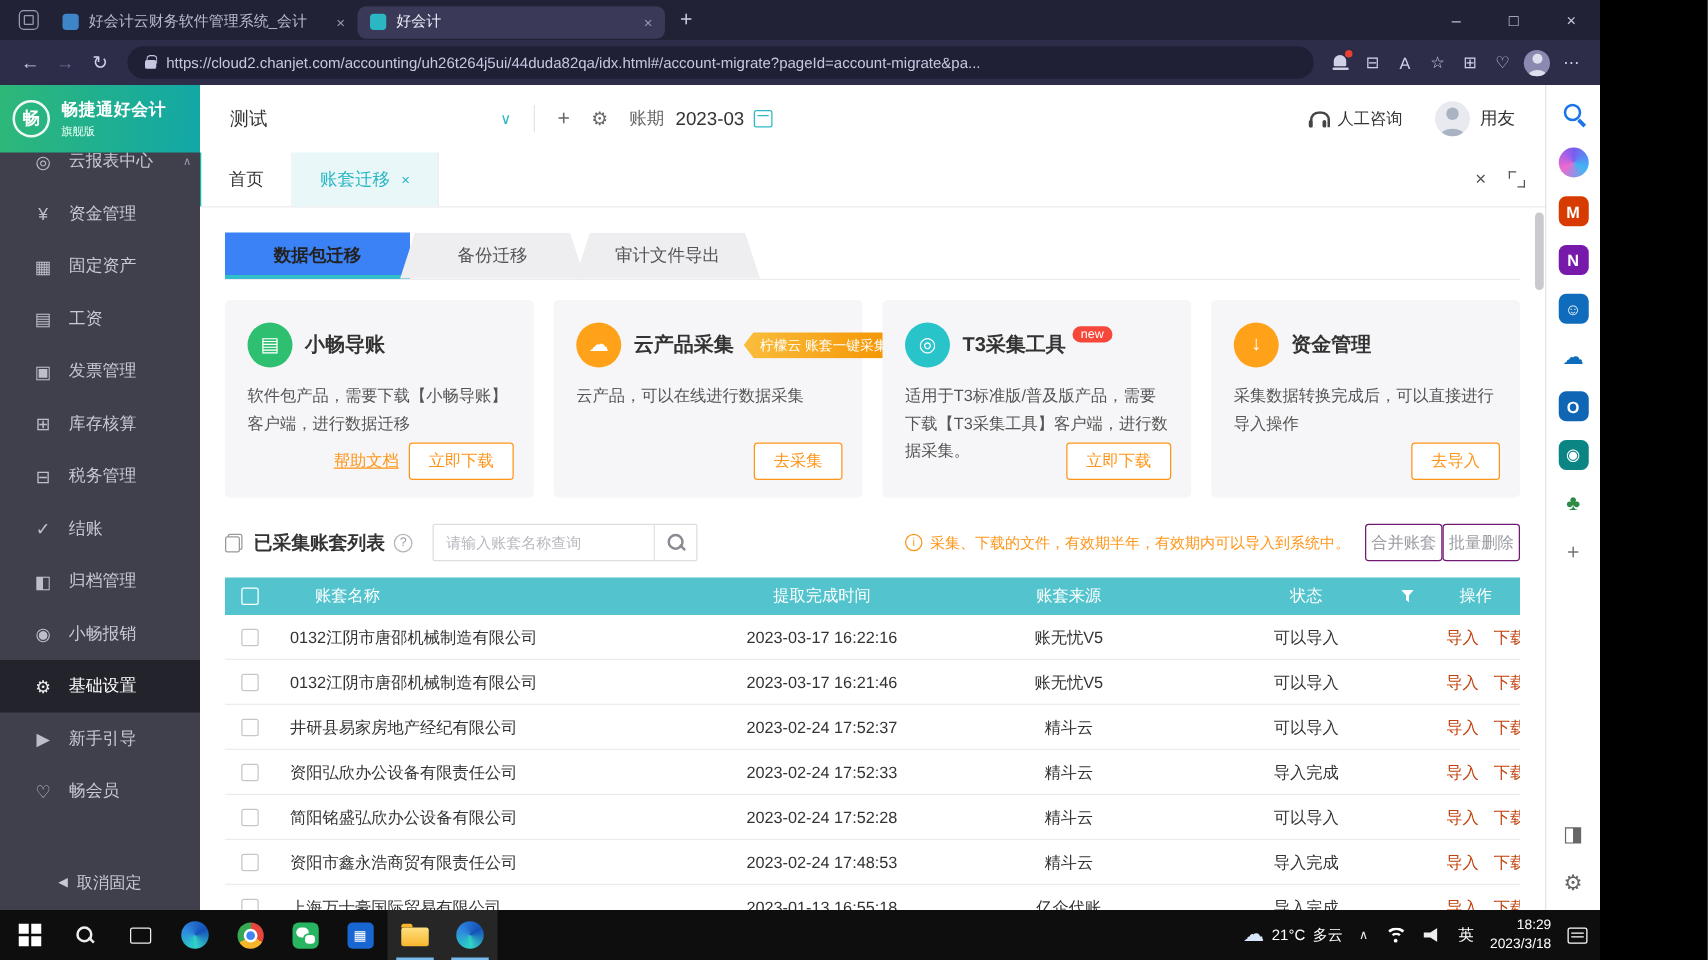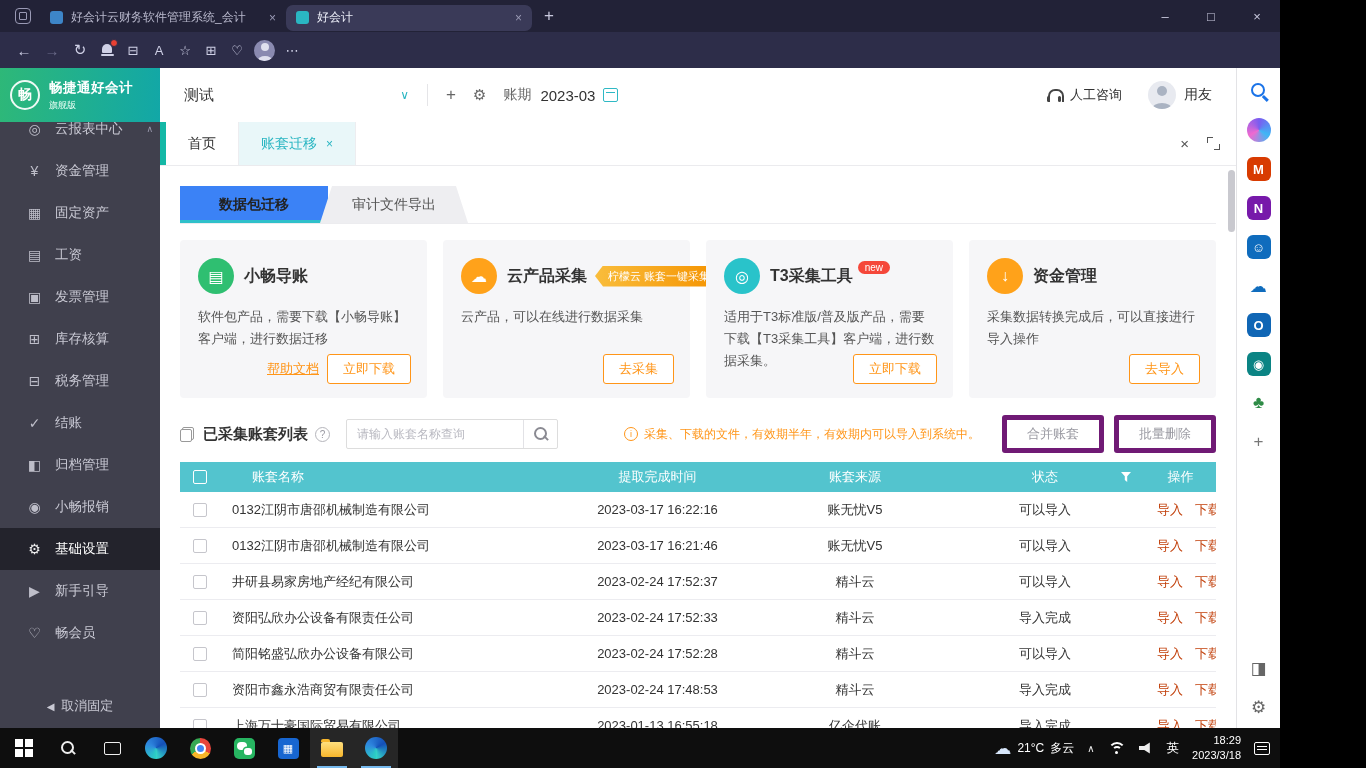--- a/index.html
+++ b/index.html
@@ -74,21 +74,21 @@
   .headset::before{content:"";position:absolute;top:0;left:1px;width:12px;height:11px;border:2px solid #444;border-bottom:none;border-radius:7px 7px 0 0}
   .headset::after{content:"";position:absolute;bottom:0;left:0;width:3px;height:6px;background:#444;border-radius:1.5px;box-shadow:11px 0 0 #444}
   .consult{font-size:13px;color:#333;margin-right:26px}
   .user-avatar{width:28px;height:28px;border-radius:50%;background:#e8eaf0;position:relative;overflow:hidden;margin-right:8px}
   .user-avatar::before{content:"";position:absolute;top:5px;left:50%;transform:translateX(-50%);width:10px;height:10px;border-radius:50%;background:#aab3c2}
   .user-avatar::after{content:"";position:absolute;bottom:-6px;left:50%;transform:translateX(-50%);width:20px;height:12px;border-radius:50%;background:#aab3c2}
   .user-name{font-size:14px;color:#333}
 
   .page-tabs{height:44px;flex:none;display:flex;align-items:stretch;border-bottom:1px solid #ebebee;position:relative}
   .ptab{display:flex;align-items:center;gap:9px;padding:0 22px;font-size:14px;color:#333;border-right:1px solid #ededf0;cursor:pointer}
-  .ptab:first-child{border-left:6px solid #14b8a6}
+  .ptab:first-child{border-left:1px solid #14b8a6}
   .ptab.active{background:#e9f7f9;color:#2ab6c2}
   .ptab-close{font-size:12px}
   .ptab-close:empty{display:none}
   .pt-right{position:absolute;right:16px;top:0;bottom:0;display:flex;align-items:center;gap:18px}
   .pt-x{color:#555;font-size:15px;cursor:pointer}
   .fs{width:13px;height:13px;position:relative;cursor:pointer}
   .fs::before{content:"";position:absolute;top:0;left:0;width:5px;height:5px;border-top:1.7px solid #555;border-left:1.7px solid #555}
   .fs::after{content:"";position:absolute;bottom:0;right:0;width:5px;height:5px;border-bottom:1.7px solid #555;border-right:1.7px solid #555}
 
   .content{flex:1;position:relative;padding:0 20px;overflow:hidden}
@@ -123,21 +123,21 @@
   .search input{flex:1;min-width:0;border:none;outline:none;padding:0 10px;font-size:12px;color:#333;background:transparent;font-family:inherit}
   .search input::placeholder{color:#b8b8c0}
   .search-btn{width:34px;height:100%;border-left:1px solid #e2e2e6;display:flex;align-items:center;justify-content:center;color:#8a8a92;cursor:pointer}
   .mag{position:relative;width:14px;height:14px;flex:none}
   .mag::before{content:"";position:absolute;top:0;left:0;width:9px;height:9px;border:2px solid currentColor;border-radius:50%}
   .mag::after{content:"";position:absolute;width:6px;height:2px;background:currentColor;transform:rotate(45deg);left:9px;top:10px}
   .list-right{margin-left:auto;display:flex;align-items:center;min-width:0}
   .notice{display:flex;align-items:center;gap:6px;color:#ff9518;font-size:12px;margin-right:12px;white-space:nowrap;overflow:hidden}
   .info-ic{width:14px;height:14px;border:1px solid #ff9518;border-radius:50%;font-size:9px;display:flex;align-items:center;justify-content:center;flex:none}
   .info-ic::after{content:"i"}
-  .btn-gray{border:5px solid #701a75;color:#9a9aa2;background:#fff;font-size:13px;padding:5px 20px;border-radius:3px;margin-left:10px;cursor:pointer;white-space:nowrap}
+  .btn-gray{border:1px solid #701a75;color:#9a9aa2;background:#fff;font-size:13px;padding:5px 4px;border-radius:3px;cursor:pointer;white-space:nowrap}
 
   .table{margin-top:12px;font-size:13px}
   .thead{display:flex;background:#53c4ce;color:#fff;height:30px;align-items:center}
   .th,.td{display:flex;align-items:center;justify-content:center}
   .col-cb{width:40px;flex:none}
   .col-name{width:330px;flex:none}
   .col-time{width:215px;flex:none}
   .col-src{width:180px;flex:none}
   .col-status{width:200px;flex:none;position:relative}
   .col-ops{flex:1;min-width:0}
@@ -219,20 +219,24 @@
       <span class="wc">–</span>
       <span class="wc">□</span>
       <span class="wc">×</span>
     </div>
   </div>
 
   <div class="addressbar">
     <span class="nav-ic">←</span>
     <span class="nav-ic dim">→</span>
     <span class="nav-ic">↻</span>
+    <div class="url">
+      <span class="lock"></span>
+      <span class="url-text">https://cloud2.chanjet.com/accounting/uh26t264j5ui/44duda82qa/idx.html#/account-migrate?pageId=account-migrate&amp;pa...</span>
+    </div>
     <span class="bellwrap">
       <span class="bell"></span>
       <span class="bell-dot"></span>
     </span>
 
       <span class="tb-ico">⊟</span>
 
       <span class="tb-ico">A</span>
 
       <span class="tb-ico">☆</span>
@@ -370,20 +374,23 @@
       </div>
 
       <div class="content">
 
         <div class="ctabs">
 
             <div class="ctab active">
               <span>数据包迁移</span>
             </div>
 
+            <div class="ctab">
+              <span>备份迁移</span>
+            </div>
 
             <div class="ctab">
               <span>审计文件导出</span>
             </div>
 
         </div>
 
         <div class="cards">
           <div class="card">
             <div class="card-head">

